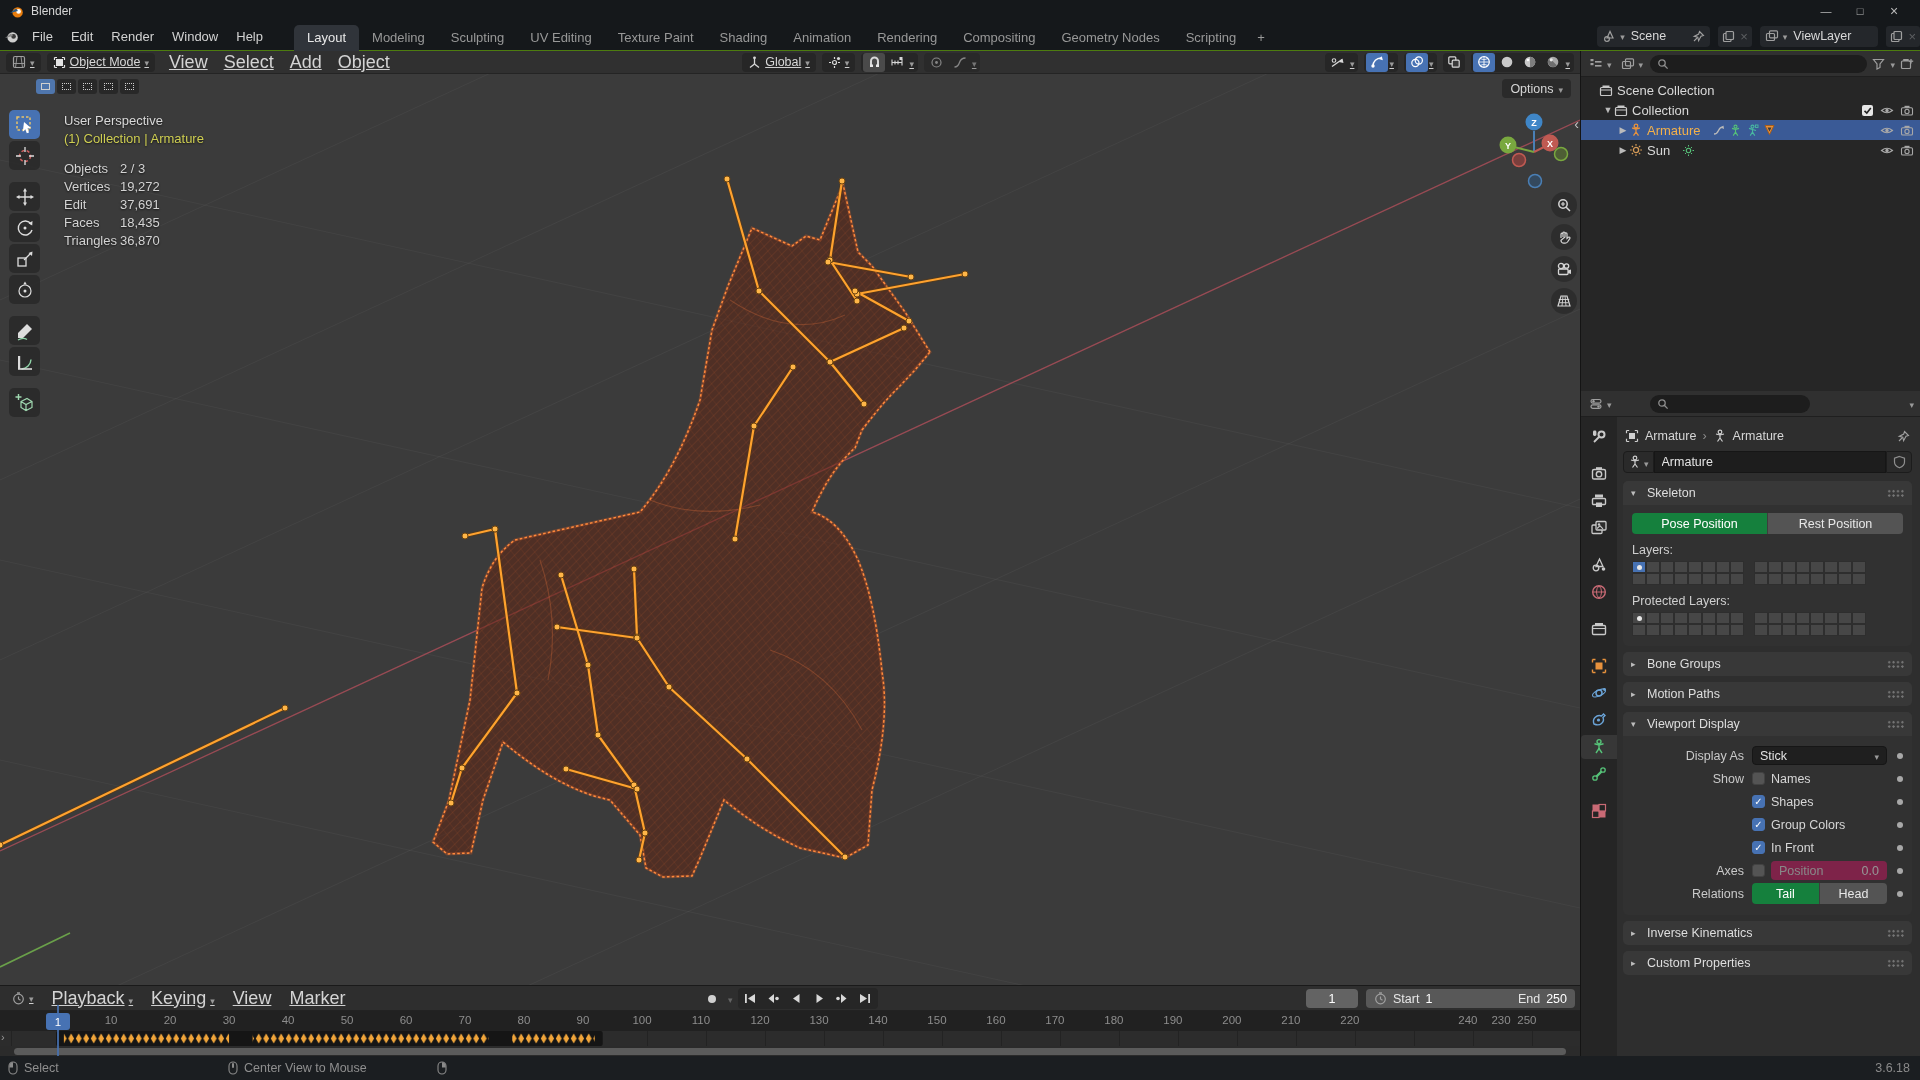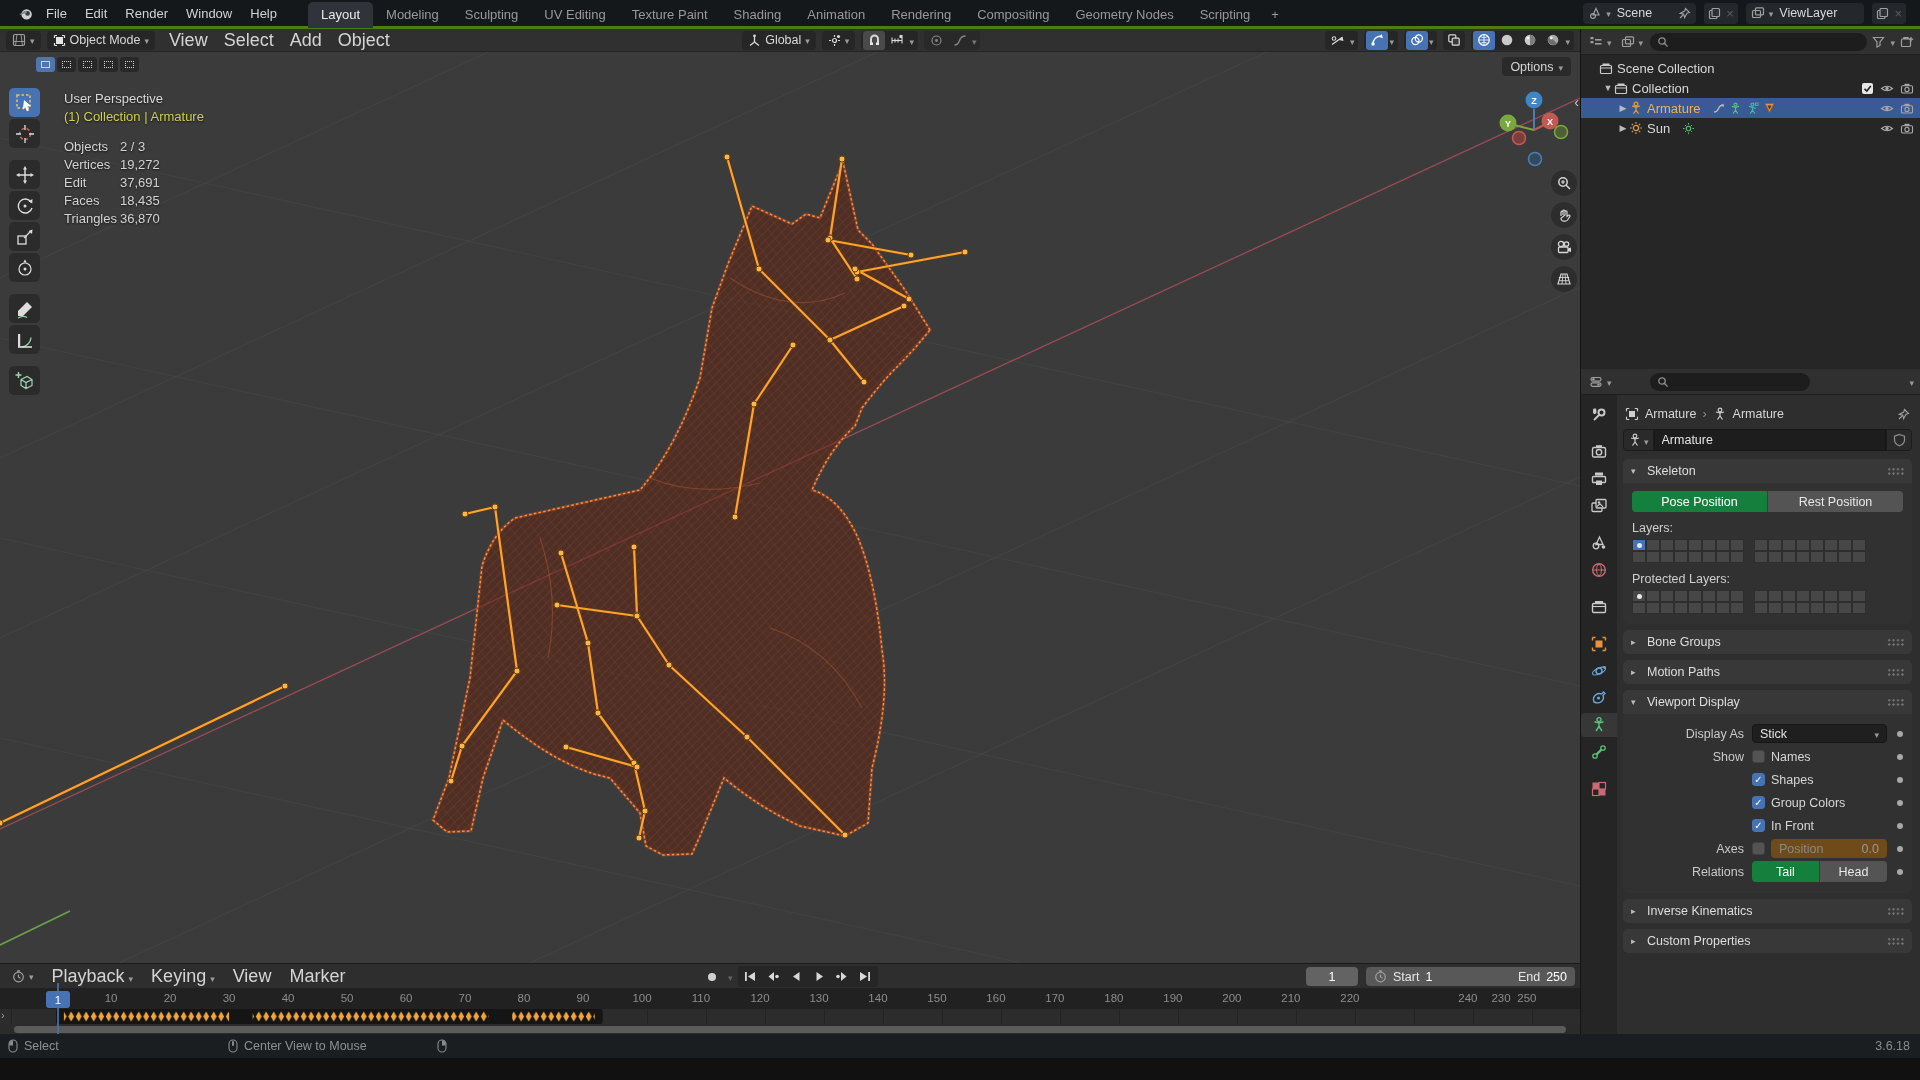--- a/index.html
+++ b/index.html
@@ -8,40 +8,40 @@
   #app { width:1920px; height:1080px; display:flex; flex-direction:column; }
 
   
   .titlebar { height:22px; background:#15181b; display:flex; align-items:center; padding:0 9px; gap:7px; flex:none; }
   .titlebar .title { font-size:12px; color:#d6d6d6; }
   .win-controls { margin-left:auto; display:flex; }
   .win-btn { width:34px; height:22px; display:flex; align-items:center; justify-content:center; color:#b9b9b9; font-size:11px; }
   .win-min::after{content:"—";} .win-max::after{content:"□";} .win-close::after{content:"×"; font-size:14px;}
 
   
-  .topbar { height:29px; background:#15181b; display:flex; align-items:center; padding:0 14px; flex:none; border-bottom:3px solid #4d7c0f; }
+  .topbar { height:29px; background:#15181b; display:flex; align-items:center; padding:0 0; flex:none; border-bottom:1px solid #4d7c0f; }
   .menu-item { padding:4px 9px; border-radius:4px; color:#d2d2d2; font-size:13px; }
   .tabs { display:flex; align-items:flex-end; height:29px; margin-left:22px; }
   .tab { padding:5px 13px 6px; font-size:13px; color:#989898; border-radius:5px 5px 0 0; }
   .tab.active { background:#30343a; color:#e9e9e9; }
   .tab.addtab { color:#9a9a9a; padding:5px 8px 6px; }
   .topbar-right { margin-left:auto; display:flex; gap:8px; align-items:center; }
   .selector { background:#24272b; border-radius:4px; height:21px; display:flex; align-items:center; padding:0 5px; gap:4px; font-size:12.5px; color:#d8d8d8; }
   .selector .val { padding:0 22px 0 2px; }
   .mini-seg { background:#24272b; border-radius:3px; height:21px; display:flex; align-items:center; padding:0 4px; gap:5px; }
   .dimx { color:#5d5f62; font-size:13px; }
   .caret-d::after { content:"▾"; font-size:9px; color:#9a9a9a; }
   .chev::after { content:"›"; color:#8f8f8f; }
 
   .icon { display:inline-flex; align-items:center; justify-content:center; line-height:0; }
   .icon svg { display:block; }
 
   
   .content-row { height:1005px; display:flex; flex:none; }
-  .left-col { width:1580px; display:flex; flex-direction:column; flex:none; }
+  .left-col { width:1580px; display:flex; flex-direction:column; flex:none;text-decoration:underline; }
 
   
   .viewport { height:934px; display:flex; flex-direction:column; flex:none; }
   .vp-header { height:23px; background:#303030; border-bottom:1px solid #242424; display:flex; align-items:center; padding:0 6px; gap:6px; flex:none; }
   .hdr-btn { height:19px; display:flex; align-items:center; gap:4px; background:#262626; border-radius:4px; padding:0 6px; color:#d8d8d8; font-size:12.5px; }
   .hdr-plain { padding:2px 8px; color:#d4d4d4; font-size:18px; }
   .hdr-group { display:flex; align-items:center; gap:1px; background:#262626; border-radius:4px; height:19px; padding:0 2px; }
   .tgl { width:22px; height:19px; display:flex; align-items:center; justify-content:center; border-radius:3px; }
   .tgl.on { background:#4772b3; }
   .vp-center { margin-left:auto; display:flex; gap:6px; align-items:center; }
@@ -150,34 +150,49 @@
   .prow { display:flex; align-items:center; height:23px; gap:8px; }
   .prow .plabel { width:112px; text-align:right; color:#c9c9c9; font-size:12.5px; flex:none; }
   .prow .pctrl { flex:1; display:flex; align-items:center; gap:6px; }
   .animdot { width:6px; height:6px; border-radius:50%; background:#a8a8a8; flex:none; margin-left:2px; }
   .select-box { flex:1; height:19px; background:#1f1f1f; border:1px solid #161616; border-radius:4px; display:flex; align-items:center; padding:0 7px; color:#e2e2e2; font-size:12.5px; }
   .select-box .sval { flex:1; }
   .cbox { width:13px; height:13px; border-radius:3px; background:#545454; border:1px solid #424242; flex:none; display:flex; align-items:center; justify-content:center; }
   .cbox.checked { background:#4772b3; border-color:#4772b3; }
   .cbox.checked::after { content:"✓"; color:#fff; font-size:10px; }
   .cblabel { font-size:12.5px; color:#d6d6d6; }
-  .slider-dis { flex:1; height:19px; background:#a16207; border-radius:4px; display:flex; align-items:center; padding:0 8px; opacity:.55; font-size:12.5px; }
+  .slider-dis { flex:1; height:19px; background:#be185d; border-radius:4px; display:flex; align-items:center; padding:0 8px; opacity:.55; font-size:12.5px; }
   .slider-dis .sn { flex:1; color:#cfcfcf; }
   .slider-dis .svv { color:#e6e6e6; }
 
   
   .statusbar { height:24px; background:#1b1e21; position:relative; flex:none; font-size:12.5px; color:#8f8f8f; }
   .sb-item { position:absolute; top:0; height:24px; display:flex; align-items:center; gap:6px; }
   .sb-version { position:absolute; right:10px; top:0; height:24px; display:flex; align-items:center; color:#8a8a8a; }
 </style>
 </head>
 <body>
 
 <div id="app">
 
+  <div class="titlebar">
+    <span class="icon">
+        <svg width="15" height="15" viewBox="0 0 15 15">
+          <circle cx="8.6" cy="8.4" r="5.2" fill="#e87d0d"></circle>
+          <circle cx="9.6" cy="7.4" r="2.3" fill="#fff"></circle>
+          <path d="M1 9 L7 4.5 L9 7 Z" fill="#2a5a8a"></path>
+        </svg>
+      </span>
+    <span class="title">Blender</span>
+    <div class="win-controls">
+      <span class="win-btn win-min"></span>
+      <span class="win-btn win-max"></span>
+      <span class="win-btn win-close"></span>
+    </div>
+  </div>
 
   <div class="topbar">
     <span class="icon" style="margin:0 4px;">
         <svg width="15" height="15" viewBox="0 0 15 15">
           <circle cx="8.6" cy="8.4" r="5.2" fill="#cfcfcf"></circle>
           <circle cx="9.6" cy="7.4" r="2.3" fill="#3a3a3a"></circle>
           <path d="M1 9 L7 4.5 L9 7 Z" fill="#8a8a8a"></path>
         </svg>
       </span>
     <div id="topbar-menus" style="display:flex;">

